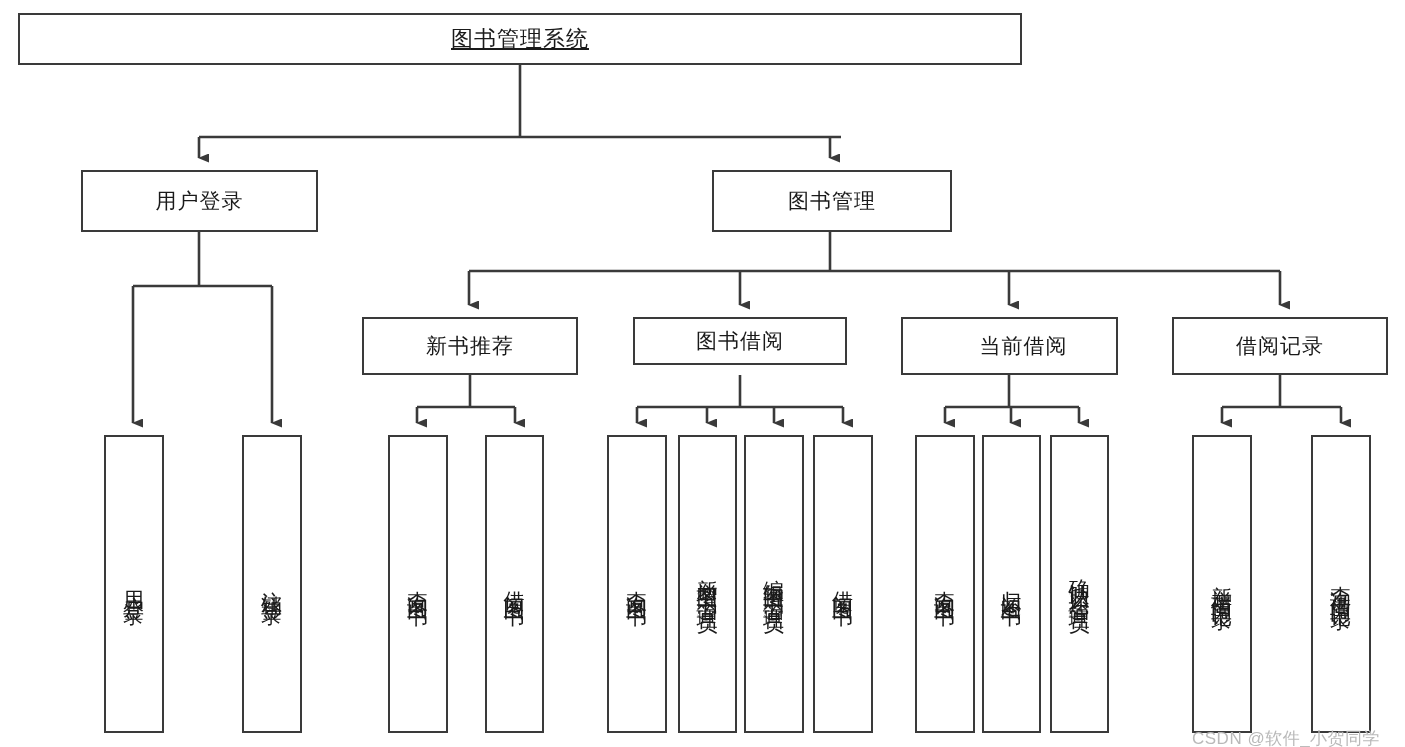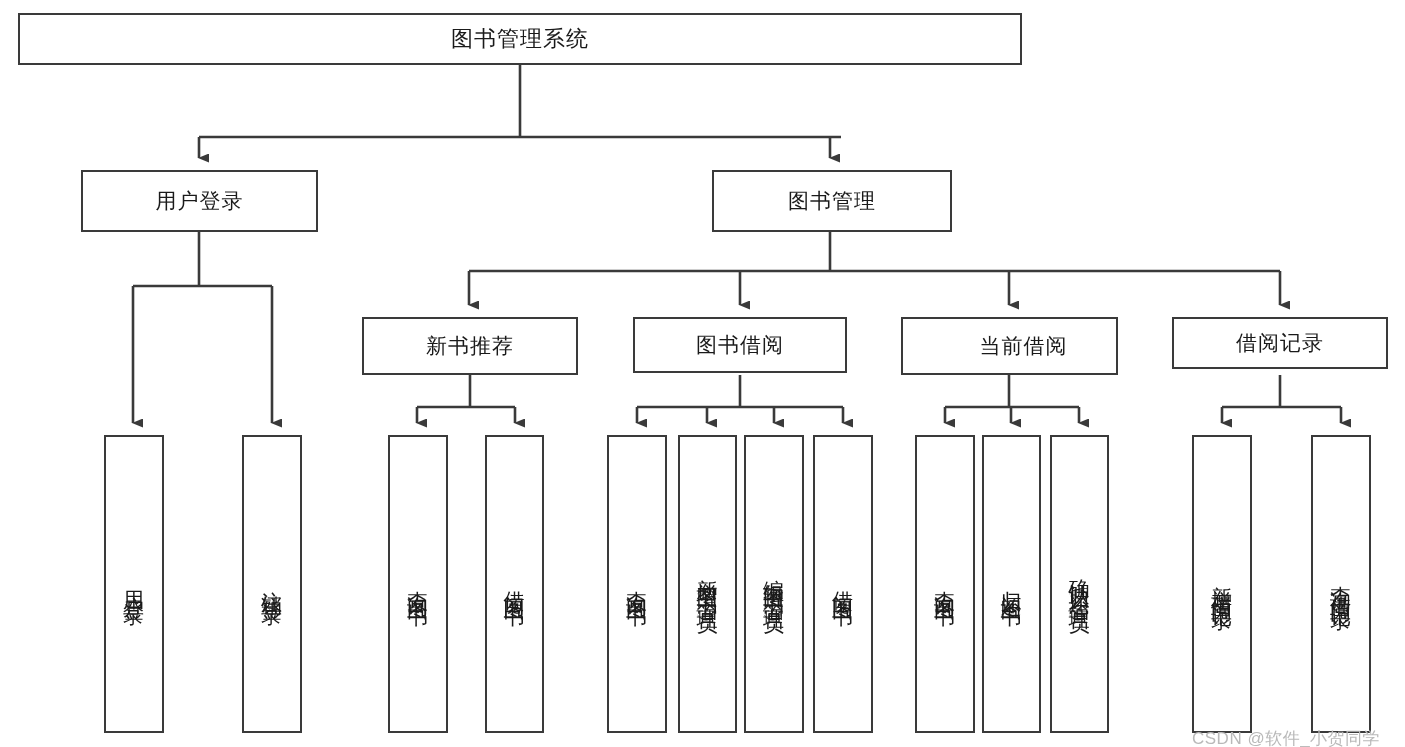--- a/index.html
+++ b/index.html
@@ -113,29 +113,29 @@
       <path d="M1011,407 L1011,423" marker-end="url(#arrowhead)"></path>
       <path d="M1079,407 L1079,423" marker-end="url(#arrowhead)"></path>
 
       <path d="M1280,375 L1280,407"></path>
       <path d="M1222,407 L1341,407"></path>
       <path d="M1222,407 L1222,423" marker-end="url(#arrowhead)"></path>
       <path d="M1341,407 L1341,423" marker-end="url(#arrowhead)"></path>
     </g>
   </svg>
 
-  <div class="node horiz root" style="left: 18px; top: 13px; width: 1004px; height: 52px; border-color: rgb(58, 58, 58); color: rgb(26, 26, 26);">图书管理系统</div>
+  <div class="node horiz root" style="left: 18px; top: 13px; width: 1004px; height: 52px; border-color: rgb(58, 58, 58); color: rgb(26, 26, 26); text-decoration: underline;">图书管理系统</div>
 
   <div class="node horiz" style="left: 81px; top: 170px; width: 237px; height: 62px; border-color: rgb(58, 58, 58); color: rgb(26, 26, 26);">用户登录</div>
   <div class="node horiz" style="left: 712px; top: 170px; width: 240px; height: 62px; border-color: rgb(58, 58, 58); color: rgb(26, 26, 26);">图书管理</div>
 
   <div class="node horiz" style="left: 362px; top: 317px; width: 216px; height: 58px; border-color: rgb(58, 58, 58); color: rgb(26, 26, 26);">新书推荐</div>
-  <div class="node horiz" style="left: 633px; top: 317px; width: 214px; height: 56px; border-color: rgb(58, 58, 58); color: rgb(26, 26, 26);">图书借阅</div>
+  <div class="node horiz" style="left: 633px; top: 317px; width: 214px; height: 48px; border-color: rgb(58, 58, 58); color: rgb(26, 26, 26);">图书借阅</div>
   <div class="node horiz" style="left: 901px; top: 317px; width: 217px; height: 58px; border-color: rgb(58, 58, 58); color: rgb(26, 26, 26); padding-left: 28px;">当前借阅</div>
-  <div class="node horiz" style="left: 1172px; top: 317px; width: 216px; height: 52px; border-color: rgb(58, 58, 58); color: rgb(26, 26, 26);">借阅记录</div>
+  <div class="node horiz" style="left: 1172px; top: 317px; width: 216px; height: 58px; border-color: rgb(58, 58, 58); color: rgb(26, 26, 26);">借阅记录</div>
 
   <div class="node vert" style="left: 104px; top: 435px; width: 60px; height: 298px; border-color: rgb(58, 58, 58); color: rgb(26, 26, 26);">用户登录</div>
   <div class="node vert" style="left: 242px; top: 435px; width: 60px; height: 298px; border-color: rgb(58, 58, 58); color: rgb(26, 26, 26);">注销登录</div>
   <div class="node vert" style="left: 388px; top: 435px; width: 60px; height: 298px; border-color: rgb(58, 58, 58); color: rgb(26, 26, 26);">查询图书</div>
   <div class="node vert" style="left: 485px; top: 435px; width: 59px; height: 298px; border-color: rgb(58, 58, 58); color: rgb(26, 26, 26);">借阅图书</div>
   <div class="node vert" style="left: 607px; top: 435px; width: 60px; height: 298px; border-color: rgb(58, 58, 58); color: rgb(26, 26, 26);">查询图书</div>
   <div class="node vert" style="left: 678px; top: 435px; width: 59px; height: 298px; border-color: rgb(58, 58, 58); color: rgb(26, 26, 26);">新增图书（管理员）</div>
   <div class="node vert" style="left: 744px; top: 435px; width: 60px; height: 298px; border-color: rgb(58, 58, 58); color: rgb(26, 26, 26);">编辑图书（管理员）</div>
   <div class="node vert" style="left: 813px; top: 435px; width: 60px; height: 298px; border-color: rgb(58, 58, 58); color: rgb(26, 26, 26);">借阅图书</div>
   <div class="node vert" style="left: 915px; top: 435px; width: 60px; height: 298px; border-color: rgb(58, 58, 58); color: rgb(26, 26, 26);">查询图书</div>

